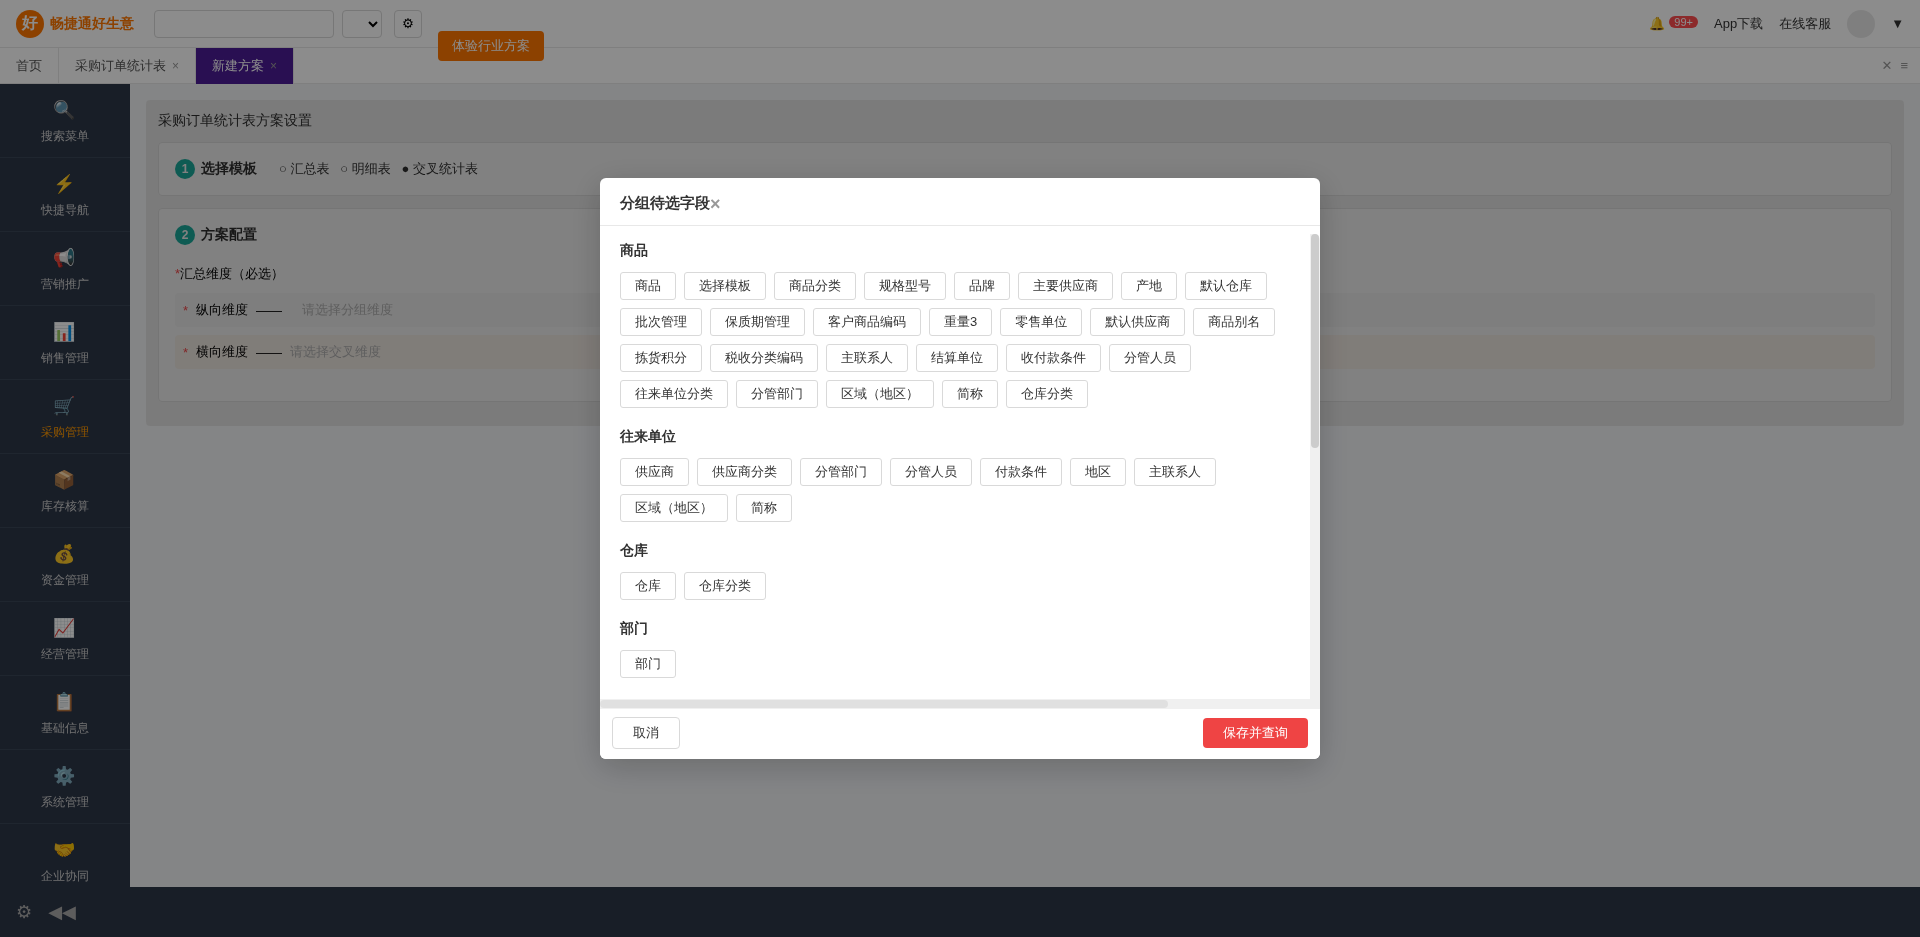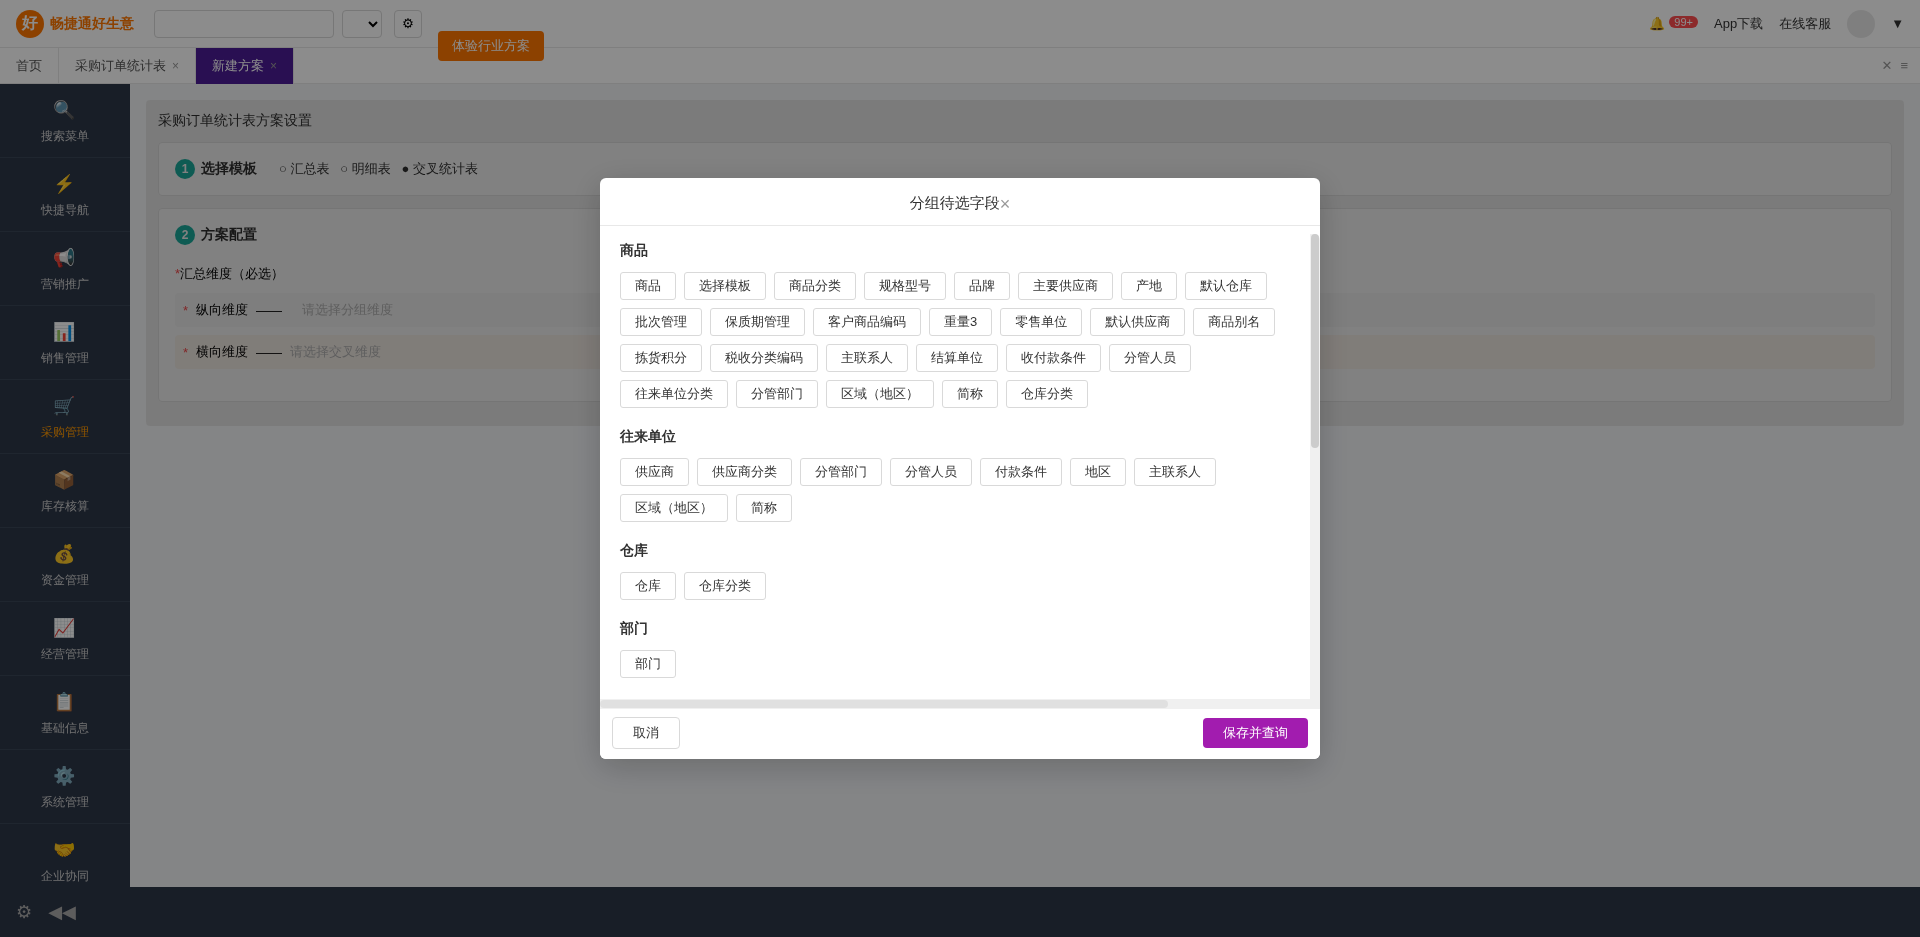--- a/index.html
+++ b/index.html
@@ -91,22 +91,22 @@
       border-radius: 6px;
       width: 720px;
       max-height: 620px;
       display: flex; flex-direction: column;
       box-shadow: 0 8px 32px rgba(0,0,0,0.2);
       position: relative;
     }
     .modal-header {
       padding: 16px 20px 12px;
       border-bottom: 1px solid #e8e8e8;
-      display: flex; align-items: center; justify-content: center;
-      font-size: 15px; font-weight: normal; color: #333;
+      display: flex; align-items: center; justify-content: flex-start;
+      font-size: 15px; font-weight: bold; color: #333;
     }
     .modal-close { cursor: pointer; color: #999; font-size: 18px; line-height: 1; }
     .modal-body {
       flex: 1; overflow-y: auto; padding: 16px 20px;
     }
 
     
     .field-section { margin-bottom: 20px; }
     .field-section-title {
       font-size: 14px; font-weight: bold; color: #333;
@@ -133,21 +133,21 @@
       z-index: 99;
     }
     .footer-icon { color: #aaa; font-size: 18px; cursor: pointer; margin-right: 16px; }
     .btn-cancel {
       padding: 6px 20px; border: 1px solid #d9d9d9;
       border-radius: 4px; background: #fff; color: #333;
       cursor: pointer; font-size: 13px;
     }
     .btn-save {
       padding: 6px 20px; border: none;
-      border-radius: 4px; background: #a21caf; color: #fff;
+      border-radius: 4px; background: #ef4444; color: #fff;
       cursor: pointer; font-size: 13px;
     }
   </style>
 </head>
 <body>
 
 <div class="top-header">
   <div class="logo-area">
     <div class="logo-icon">好</div>
     <span>畅捷通好生意</span>

